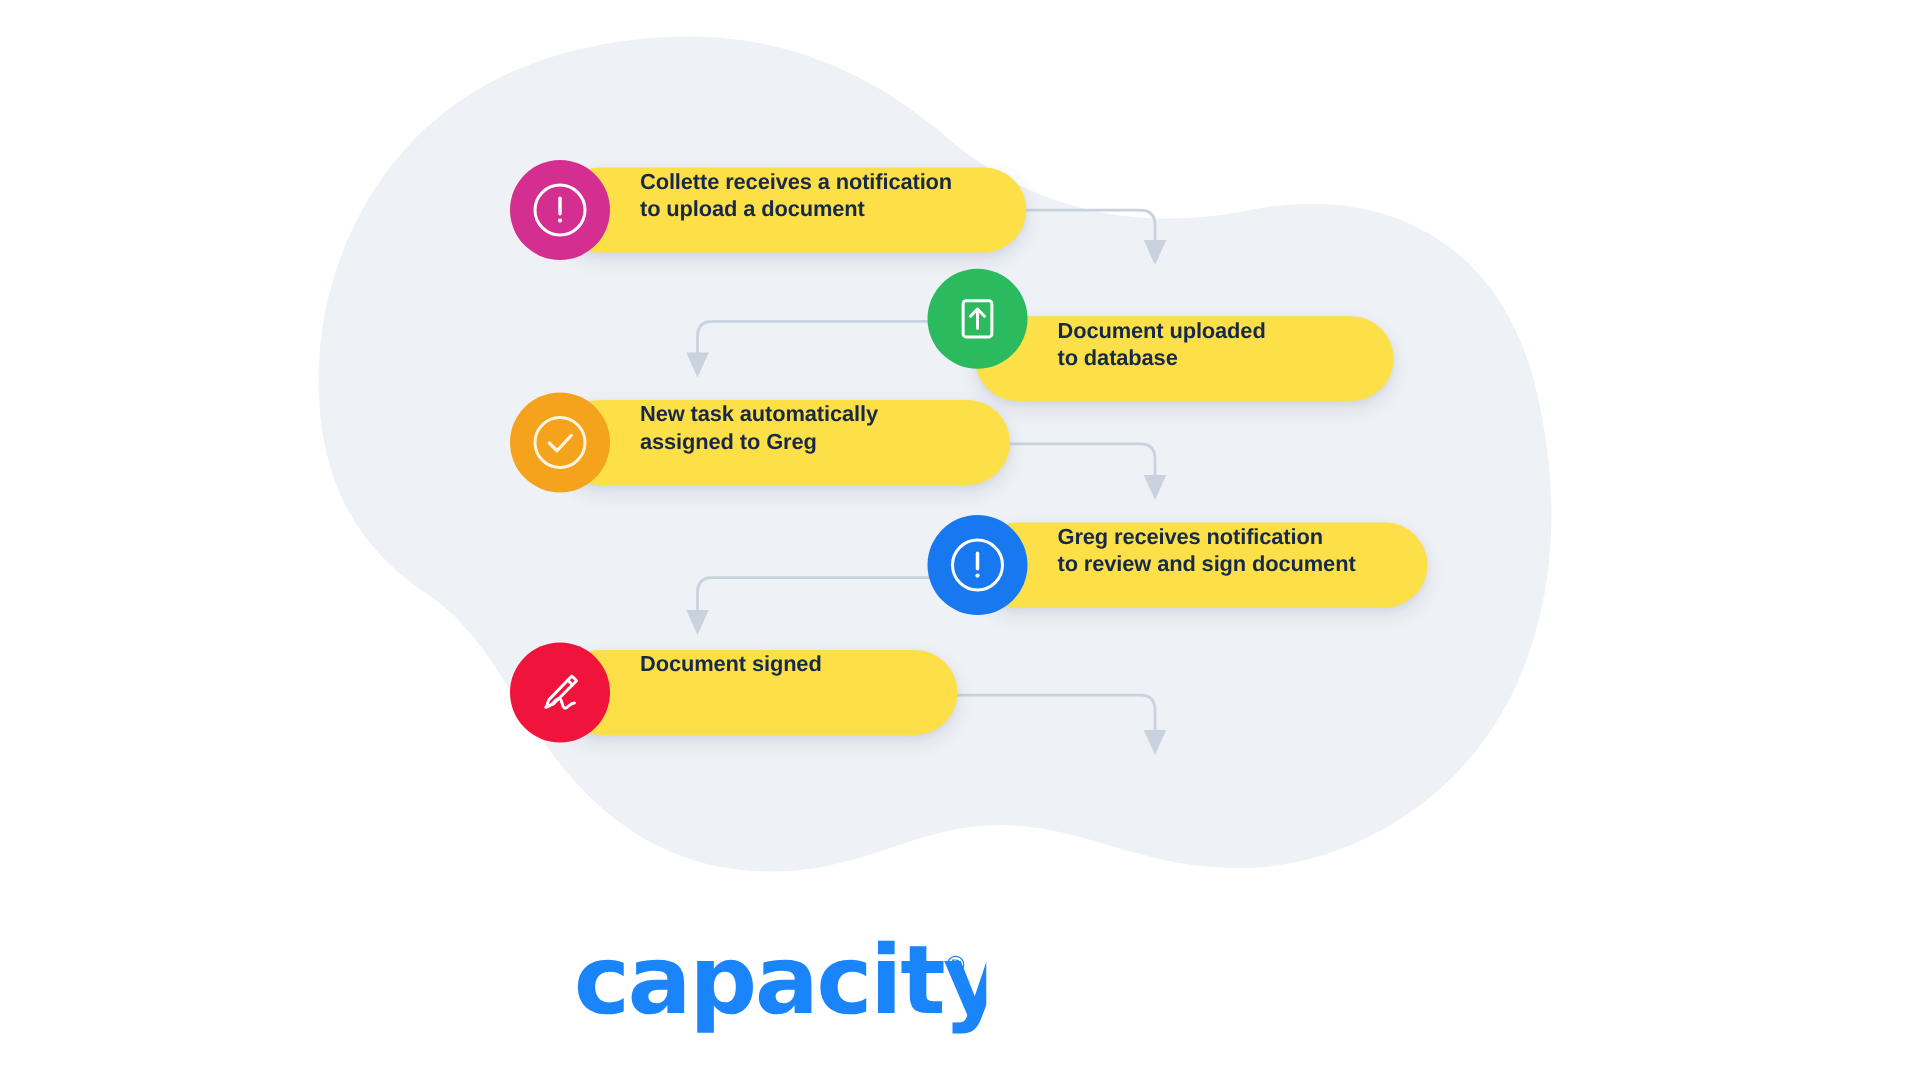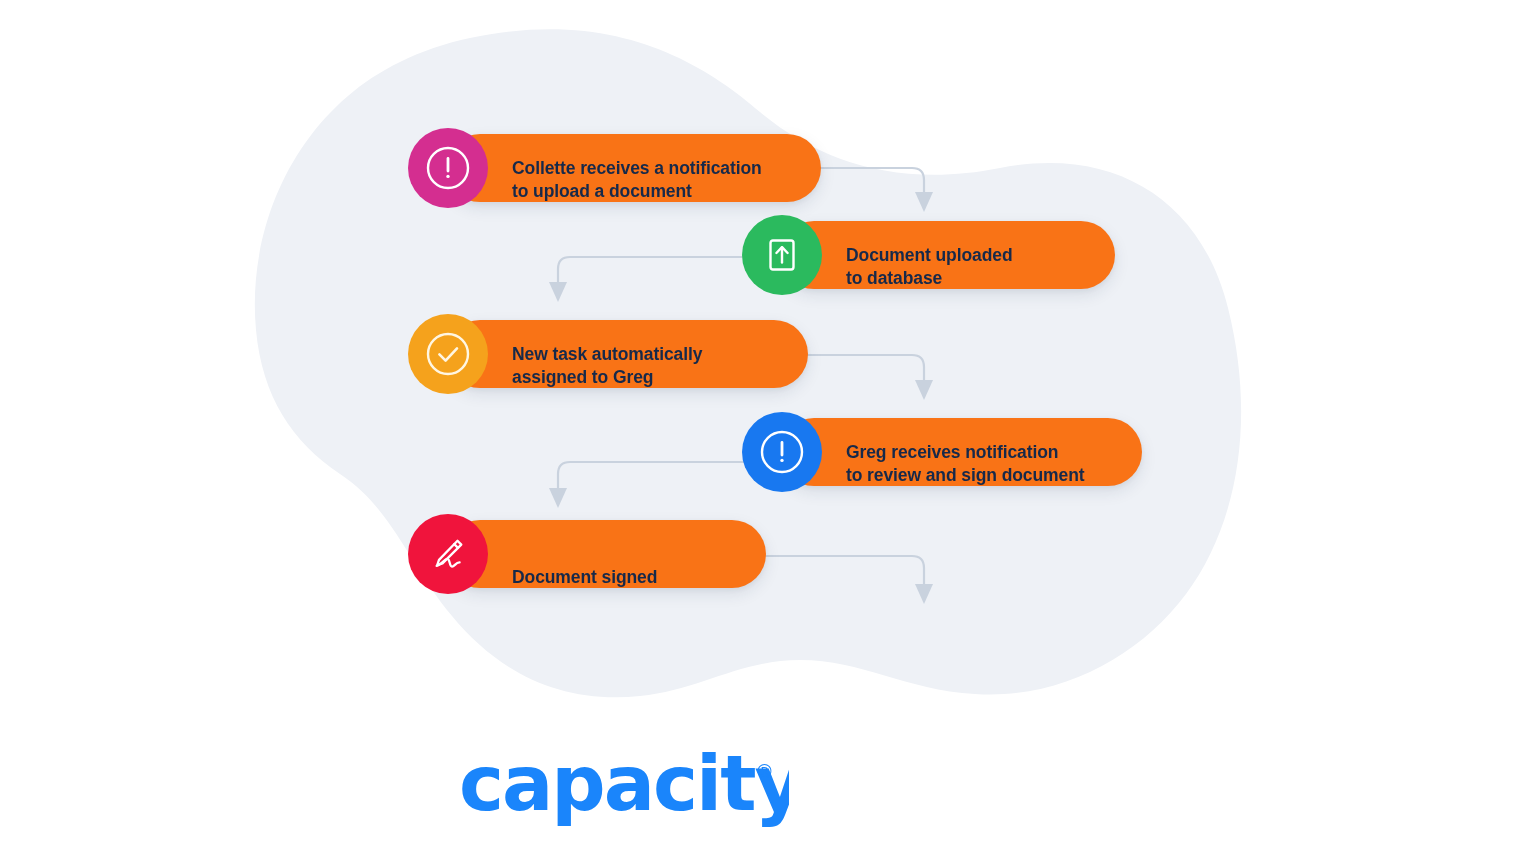--- a/index.html
+++ b/index.html
@@ -45,26 +45,26 @@
     display: flex;
     align-items: center;
     z-index: 3;
   }
 
   .step-pill {
     position: absolute;
     left: 38px;
     top: 6px;
     height: 68px;
-    background: #f97316;
+    background: #fde047;
     border-radius: 34px;
     box-shadow: 0 6px 16px rgba(26, 46, 79, 0.10),
                 0 2px 5px rgba(26, 46, 79, 0.06);
     display: flex;
-    align-items: flex-end;
+    align-items: flex-start;
     padding-left: 66px;
     padding-right: 34px;
     z-index: 1;
   }
 
   .step-label {
     color: #16294a;
     font-size: 17.5px;
     font-weight: bold;
     line-height: 1.28;
@@ -146,21 +146,21 @@
     <div class="step-badge" style="background:#d42e90;">
       <svg width="52" height="52" viewBox="0 0 52 52">
         <circle cx="26" cy="26" r="20" fill="none" stroke="#ffffff" stroke-width="2.4"></circle>
         <line x1="26" y1="16.5" x2="26" y2="29" stroke="#ffffff" stroke-width="2.8" stroke-linecap="round"></line>
         <circle cx="26" cy="34.4" r="1.7" fill="#ffffff"></circle>
       </svg>
     </div>
   </div>
 
   <div class="step" style="left:742px; top:215px;">
-    <div class="step-pill" style="width:335px;">
+    <div class="step-pill" style="width:335px;margin-top:32px;">
       <span class="step-label">Document uploaded
 to database</span>
     </div>
     <div class="step-badge" style="background:#2bba5e;">
       <svg width="52" height="52" viewBox="0 0 52 52">
         <rect x="14.5" y="11.5" width="23" height="29" rx="2.4" fill="none" stroke="#ffffff" stroke-width="2.4"></rect>
         <line x1="26" y1="33.5" x2="26" y2="18.5" stroke="#ffffff" stroke-width="2.4" stroke-linecap="round"></line>
         <polyline points="20.4,24 26,18.2 31.6,24" fill="none" stroke="#ffffff" stroke-width="2.4" stroke-linecap="round" stroke-linejoin="round"></polyline>
       </svg>
     </div>

